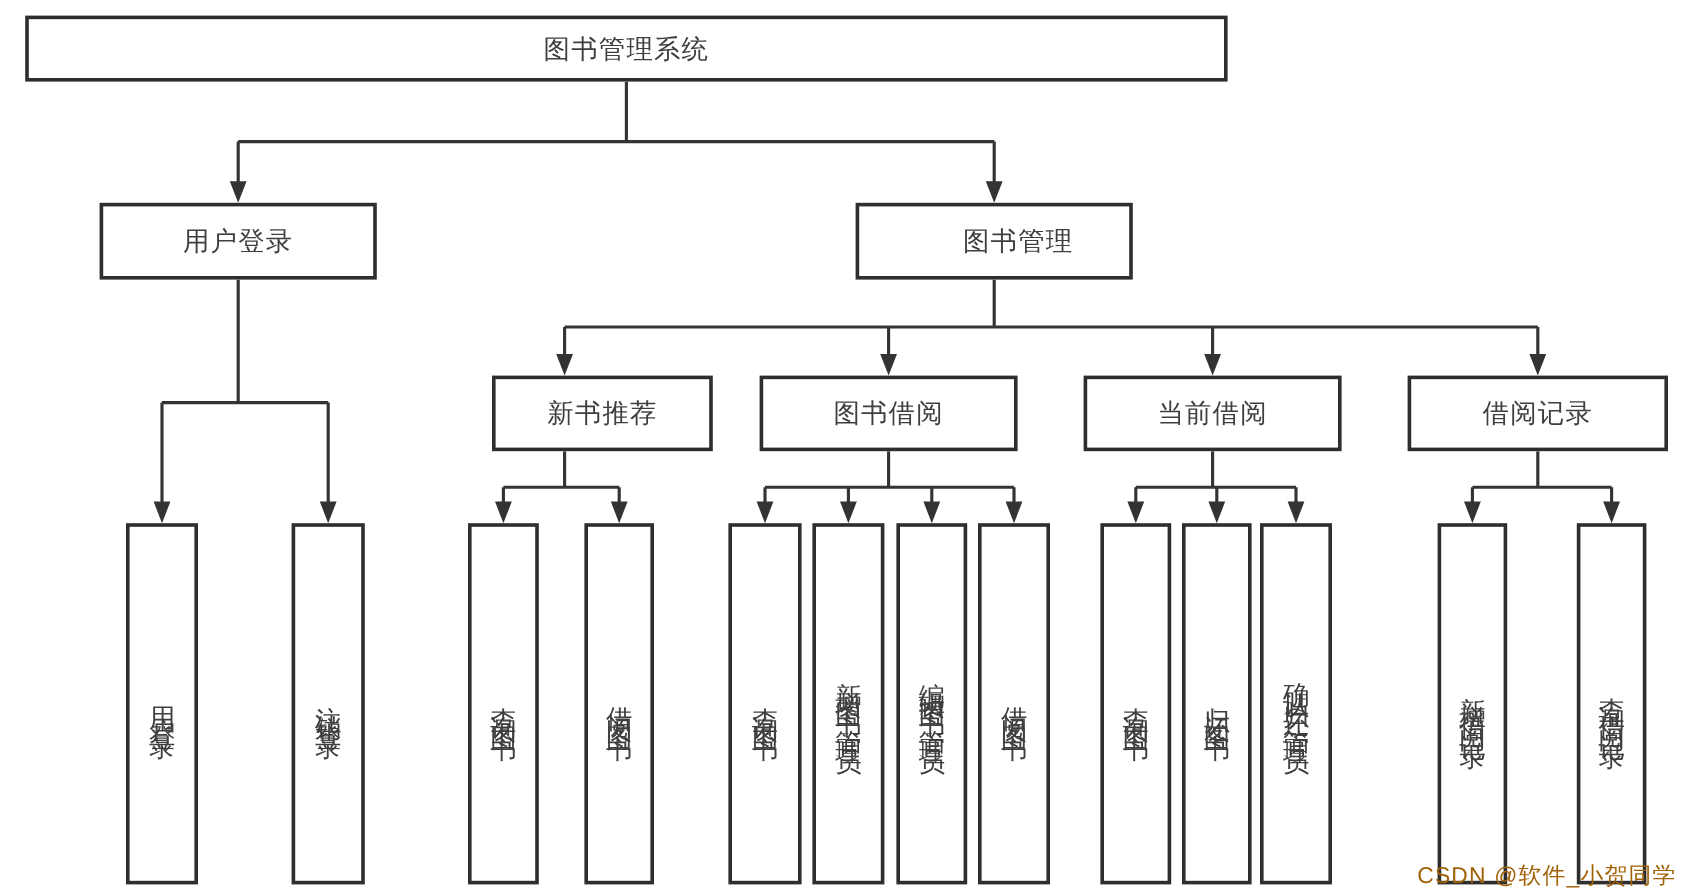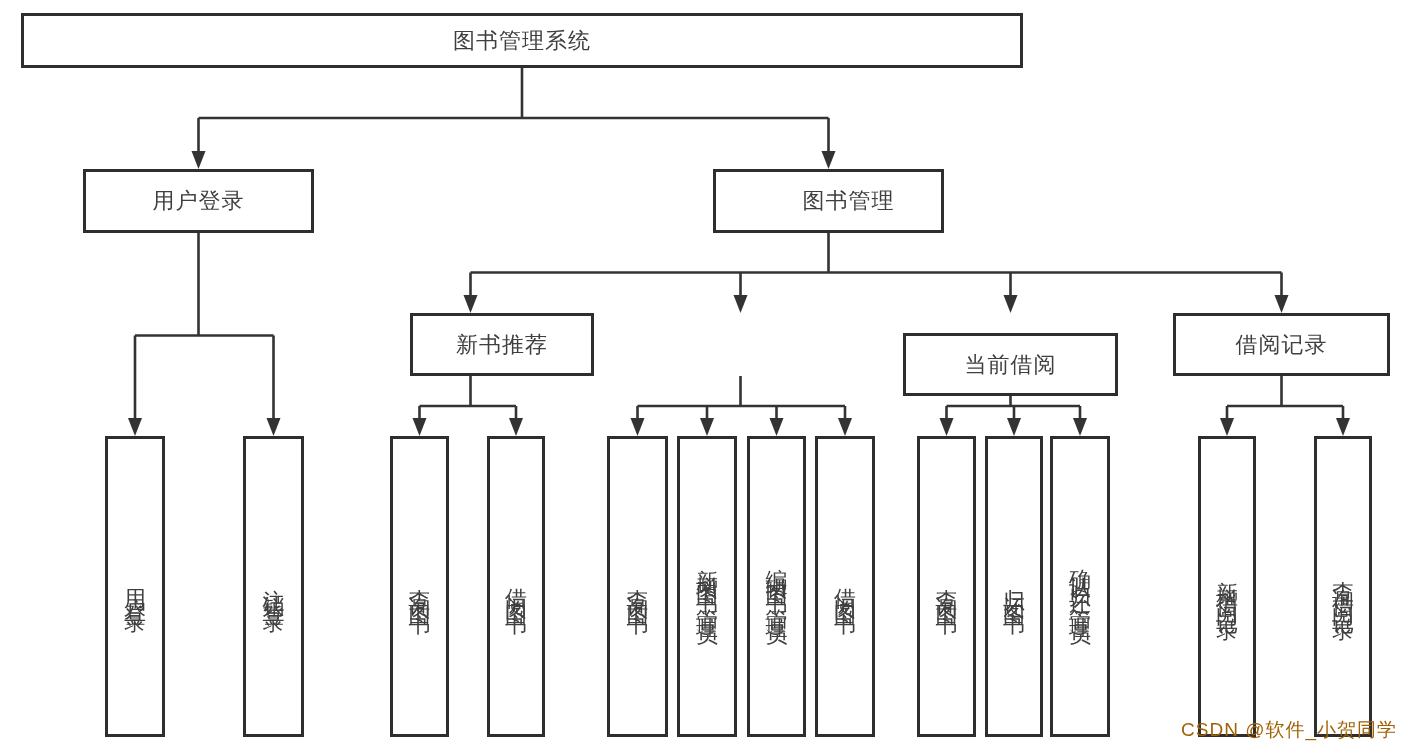--- a/index.html
+++ b/index.html
@@ -110,21 +110,24 @@
   <div class="box" style="left:83px; top:169px; width:231px; height:64px;">
     <span class="hlabel">用户登录</span>
   </div>
   <div class="box" style="left:713px; top:169px; width:231px; height:64px;padding-left:40px;">
     <span class="hlabel">图书管理</span>
   </div>
 
   <div class="box" style="left:363px; top:313px; width:184px; height:63px;margin-left:47px;">
     <span class="hlabel">新书推荐</span>
   </div>
-  <div class="box" style="left:903px; top:313px; width:215px; height:63px;margin-top:20px;">
+  <div class="box" style="left:633px; top:313px; width:215px; height:63px;">
+    <span class="hlabel">图书借阅</span>
+  </div>
+  <div class="box" style="left:903px; top:313px; width:215px; height:63px;">
     <span class="hlabel">当前借阅</span>
   </div>
   <div class="box" style="left:1173px; top:313px; width:217px; height:63px;">
     <span class="hlabel">借阅记录</span>
   </div>
 
   <div class="box" style="left:105px; top:436px; width:60px; height:301px;">
     <span class="vlabel">用户登录</span>
   </div>
   <div class="box" style="left:243px; top:436px; width:61px; height:301px;">

